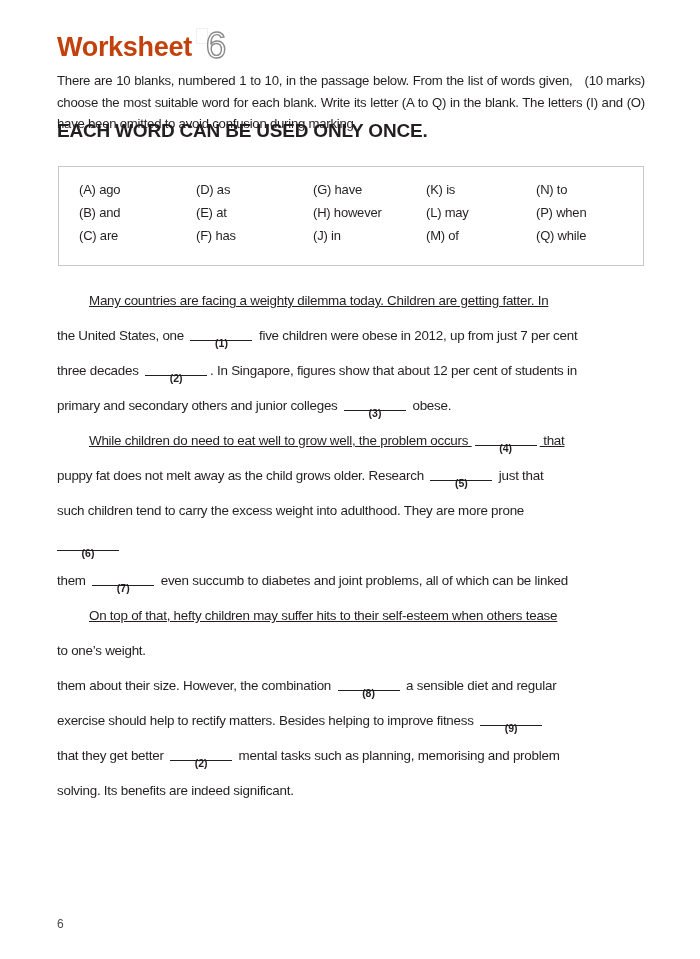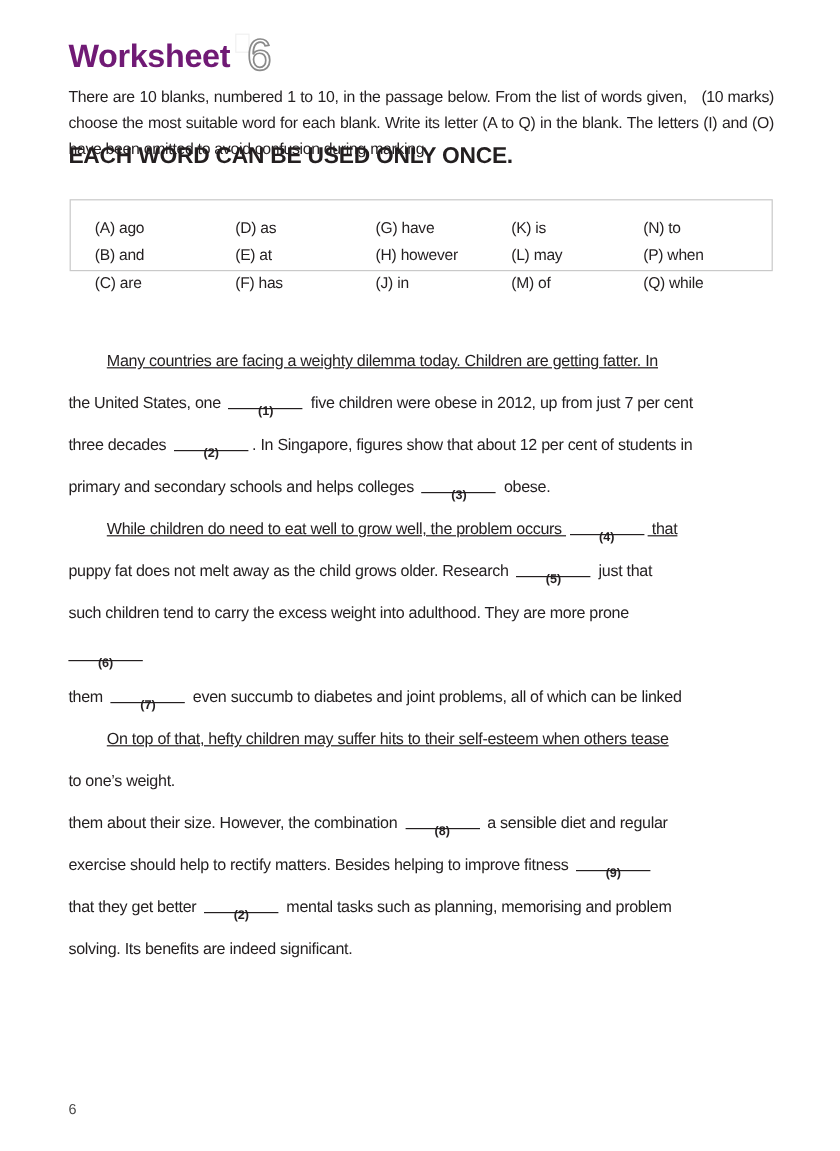--- a/index.html
+++ b/index.html
@@ -29,21 +29,21 @@
     top: 26px;
     display: flex;
     align-items: flex-end;
     gap: 14px;
   }
   .worksheet-title {
     font-size: 27px;
     font-weight: bold;
     letter-spacing: -0.3px;
     line-height: 1;
-    color: #701a75;
+    color: #c2410c;
   }
   .worksheet-number {
     font-size: 37px;
     line-height: 0.95;
     font-weight: 400;
     color: #ffffff;
     -webkit-text-stroke: 1.4px #8a8a8a;
     position: relative;
     top: 2px;
     font-family: "Liberation Sans", sans-serif;
@@ -73,21 +73,21 @@
     letter-spacing: -0.2px;
     text-align: right;
   }
 
   
   .wordbank {
     position: absolute;
     left: 58px;
     top: 166px;
     width: 586px;
-    height: 60px;
+    height: 100px;
     border: 1px solid #c9c9c9;
     box-sizing: border-box;
     padding: 11px 0 0 20px;
   }
   .wordbank-col {
     display: inline-block;
     vertical-align: top;
     font-size: 13px;
     line-height: 23px;
     letter-spacing: -0.2px;
@@ -199,21 +199,21 @@
       <div class="wb-item">(N) to</div>
       <div class="wb-item">(P) when</div>
       <div class="wb-item">(Q) while</div>
     </div>
   </div>
 
   <div class="passage" id="passage">
       <div class="pline indent"><span>Many countries are facing a weighty dilemma today. Children are getting fatter. In</span></div>
       <div class="pline"><span>the United States, one </span><span class="blank"><span class="bnum">(1)</span></span><span> five children were obese in 2012, up from just 7 per cent</span></div>
       <div class="pline"><span>three decades </span><span class="blank"><span class="bnum">(2)</span></span><span>. In Singapore, figures show that about 12 per cent of students in</span></div>
-      <div class="pline"><span>primary and secondary schools and helps colleges </span><span class="blank"><span class="bnum">(3)</span></span><span> obese.</span></div>
+      <div class="pline"><span>primary and secondary others and junior colleges </span><span class="blank"><span class="bnum">(3)</span></span><span> obese.</span></div>
       <div class="pline indent"><span>While children do need to eat well to grow well, the problem occurs </span><span class="blank"><span class="bnum">(4)</span></span><span> that</span></div>
       <div class="pline"><span>puppy fat does not melt away as the child grows older. Research </span><span class="blank"><span class="bnum">(5)</span></span><span> just that</span></div>
       <div class="pline"><span>such children tend to carry the excess weight into adulthood. They are more prone</span></div>
       <div class="pline"><span class="blank lead"><span class="bnum">(6)</span></span></div>
       <div class="pline"><span>them </span><span class="blank"><span class="bnum">(7)</span></span><span> even succumb to diabetes and joint problems, all of which can be linked</span></div>
       <div class="pline indent"><span>On top of that, hefty children may suffer hits to their self-esteem when others tease</span></div>
       <div class="pline"><span>to one’s weight.</span></div>
       <div class="pline"><span>them about their size. However, the combination </span><span class="blank"><span class="bnum">(8)</span></span><span> a sensible diet and regular</span></div>
       <div class="pline"><span>exercise should help to rectify matters. Besides helping to improve fitness </span><span class="blank"><span class="bnum">(9)</span></span></div>
       <div class="pline"><span>that they get better </span><span class="blank"><span class="bnum">(2)</span></span><span> mental tasks such as planning, memorising and problem</span></div>

